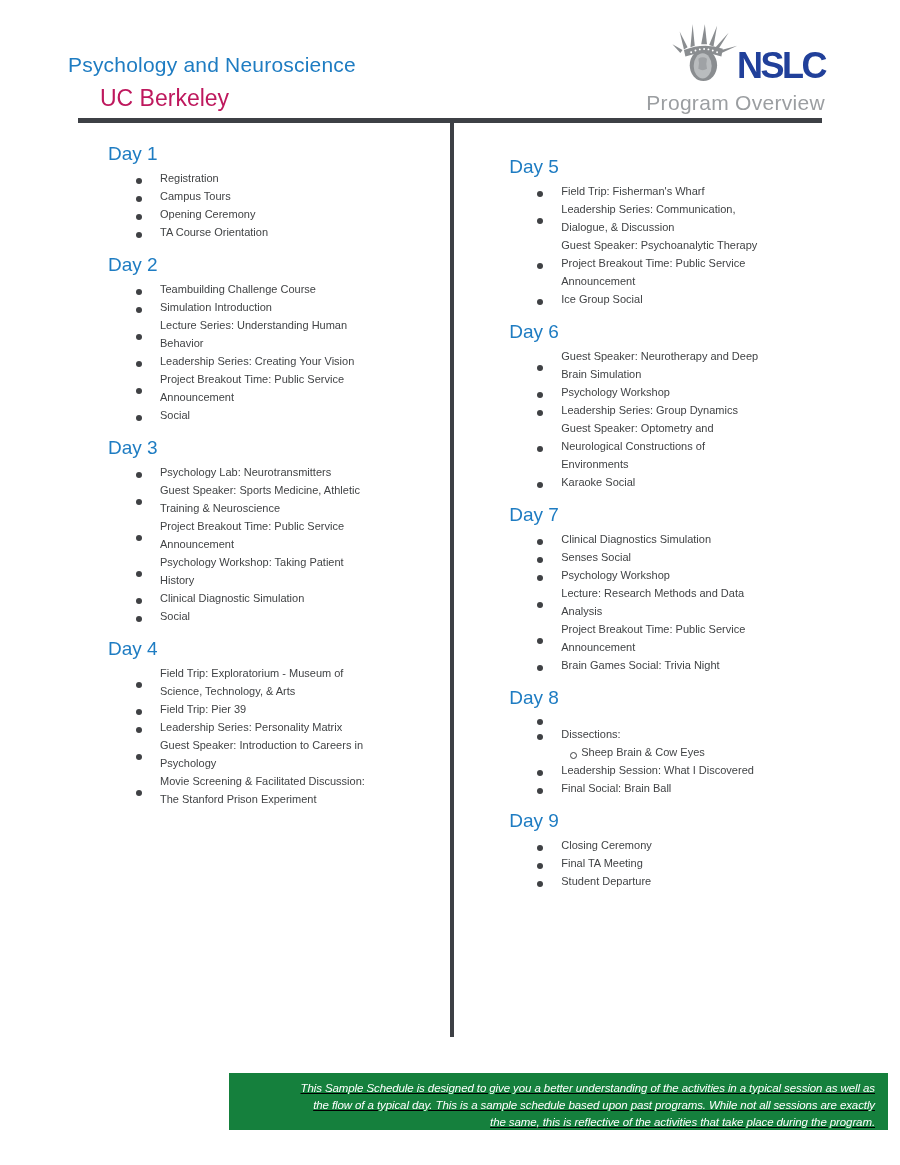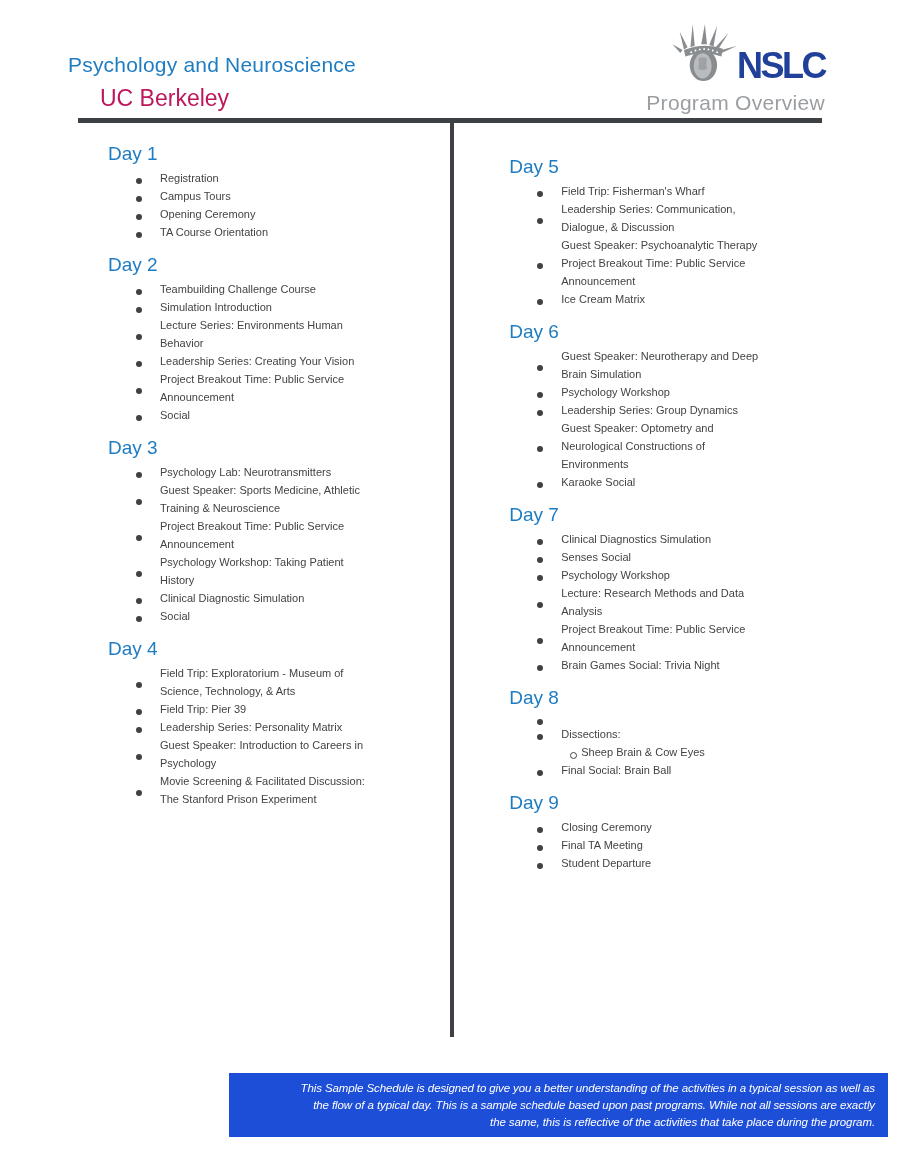--- a/index.html
+++ b/index.html
@@ -32,22 +32,22 @@
   .day-heading { margin:0 0 4px 0; font-size:19px; font-weight:400; color:#1e7cc2; line-height:22px; }
   .day-list { margin:0; padding:0; list-style:none; }
   .schedule-item { display:flex; align-items:center; font-size:11px; line-height:18px; color:#414345; }
   .bullet { flex:none; width:6px; height:6px; border-radius:50%; background:#3f4144; margin:6px 0 0 28px; }
   .item-text { margin-left:18px; white-space:pre; }
   .schedule-item.sub .bullet { margin-left:61px; background:transparent; border:1.5px solid #3f4144; box-sizing:border-box; width:7px; height:7px; }
   .schedule-item.sub .item-text { margin-left:4px; }
 
   
   .note {
-    position:absolute; left:229px; top:1073px; width:659px; height:64px;
-    box-sizing:border-box; background:#1d4ed8; padding:7px 13px 0 12px;
+    position:absolute; left:229px; top:1073px; width:659px; height:57px;
+    box-sizing:border-box; background:#15803d; padding:7px 13px 0 12px;text-decoration:underline;
   }
   .note p {
     margin:0; font-style:italic; font-size:11.5px; line-height:17px; letter-spacing:-.1px;
     color:#ffffff; text-align:right; white-space:pre-line;
   }
 </style>
 </head>
 <body>
 
 <div class="page">
@@ -121,21 +121,21 @@
             <li class="schedule-item">
               <span class="bullet"></span>
               <span class="item-text">Teambuilding Challenge Course</span>
             </li>
             <li class="schedule-item">
               <span class="bullet"></span>
               <span class="item-text">Simulation Introduction</span>
             </li>
             <li class="schedule-item">
               <span class="bullet"></span>
-              <span class="item-text">Lecture Series: Environments Human
+              <span class="item-text">Lecture Series: Understanding Human
 Behavior</span>
             </li>
             <li class="schedule-item">
               <span class="bullet"></span>
               <span class="item-text">Leadership Series: Creating Your Vision</span>
             </li>
             <li class="schedule-item">
               <span class="bullet"></span>
               <span class="item-text">Project Breakout Time: Public Service
 Announcement</span>
@@ -222,21 +222,21 @@
 Dialogue, &amp; Discussion</span>
             </li>
             <li class="schedule-item">
               <span class="bullet"></span>
               <span class="item-text">Guest Speaker: Psychoanalytic Therapy
 Project Breakout Time: Public Service
 Announcement</span>
             </li>
             <li class="schedule-item">
               <span class="bullet"></span>
-              <span class="item-text">Ice Cream Matrix</span>
+              <span class="item-text">Ice Group Social</span>
             </li>
           </ul>
         </section>
         <section class="day-section">
           <h2 class="day-heading">Day 6</h2>
           <ul class="day-list">
             <li class="schedule-item">
               <span class="bullet"></span>
               <span class="item-text">Guest Speaker: Neurotherapy and Deep
 Brain Simulation</span>
@@ -298,20 +298,24 @@
             <li class="schedule-item">
               <span class="bullet"></span>
             </li>
             <li class="schedule-item">
               <span class="bullet"></span>
               <span class="item-text">Dissections:</span>
             </li>
             <li class="schedule-item sub">
               <span class="bullet"></span>
               <span class="item-text">Sheep Brain &amp; Cow Eyes</span>
+            </li>
+            <li class="schedule-item">
+              <span class="bullet"></span>
+              <span class="item-text">Leadership Session: What I Discovered</span>
             </li>
             <li class="schedule-item">
               <span class="bullet"></span>
               <span class="item-text">Final Social: Brain Ball</span>
             </li>
           </ul>
         </section>
         <section class="day-section">
           <h2 class="day-heading">Day 9</h2>
           <ul class="day-list">

